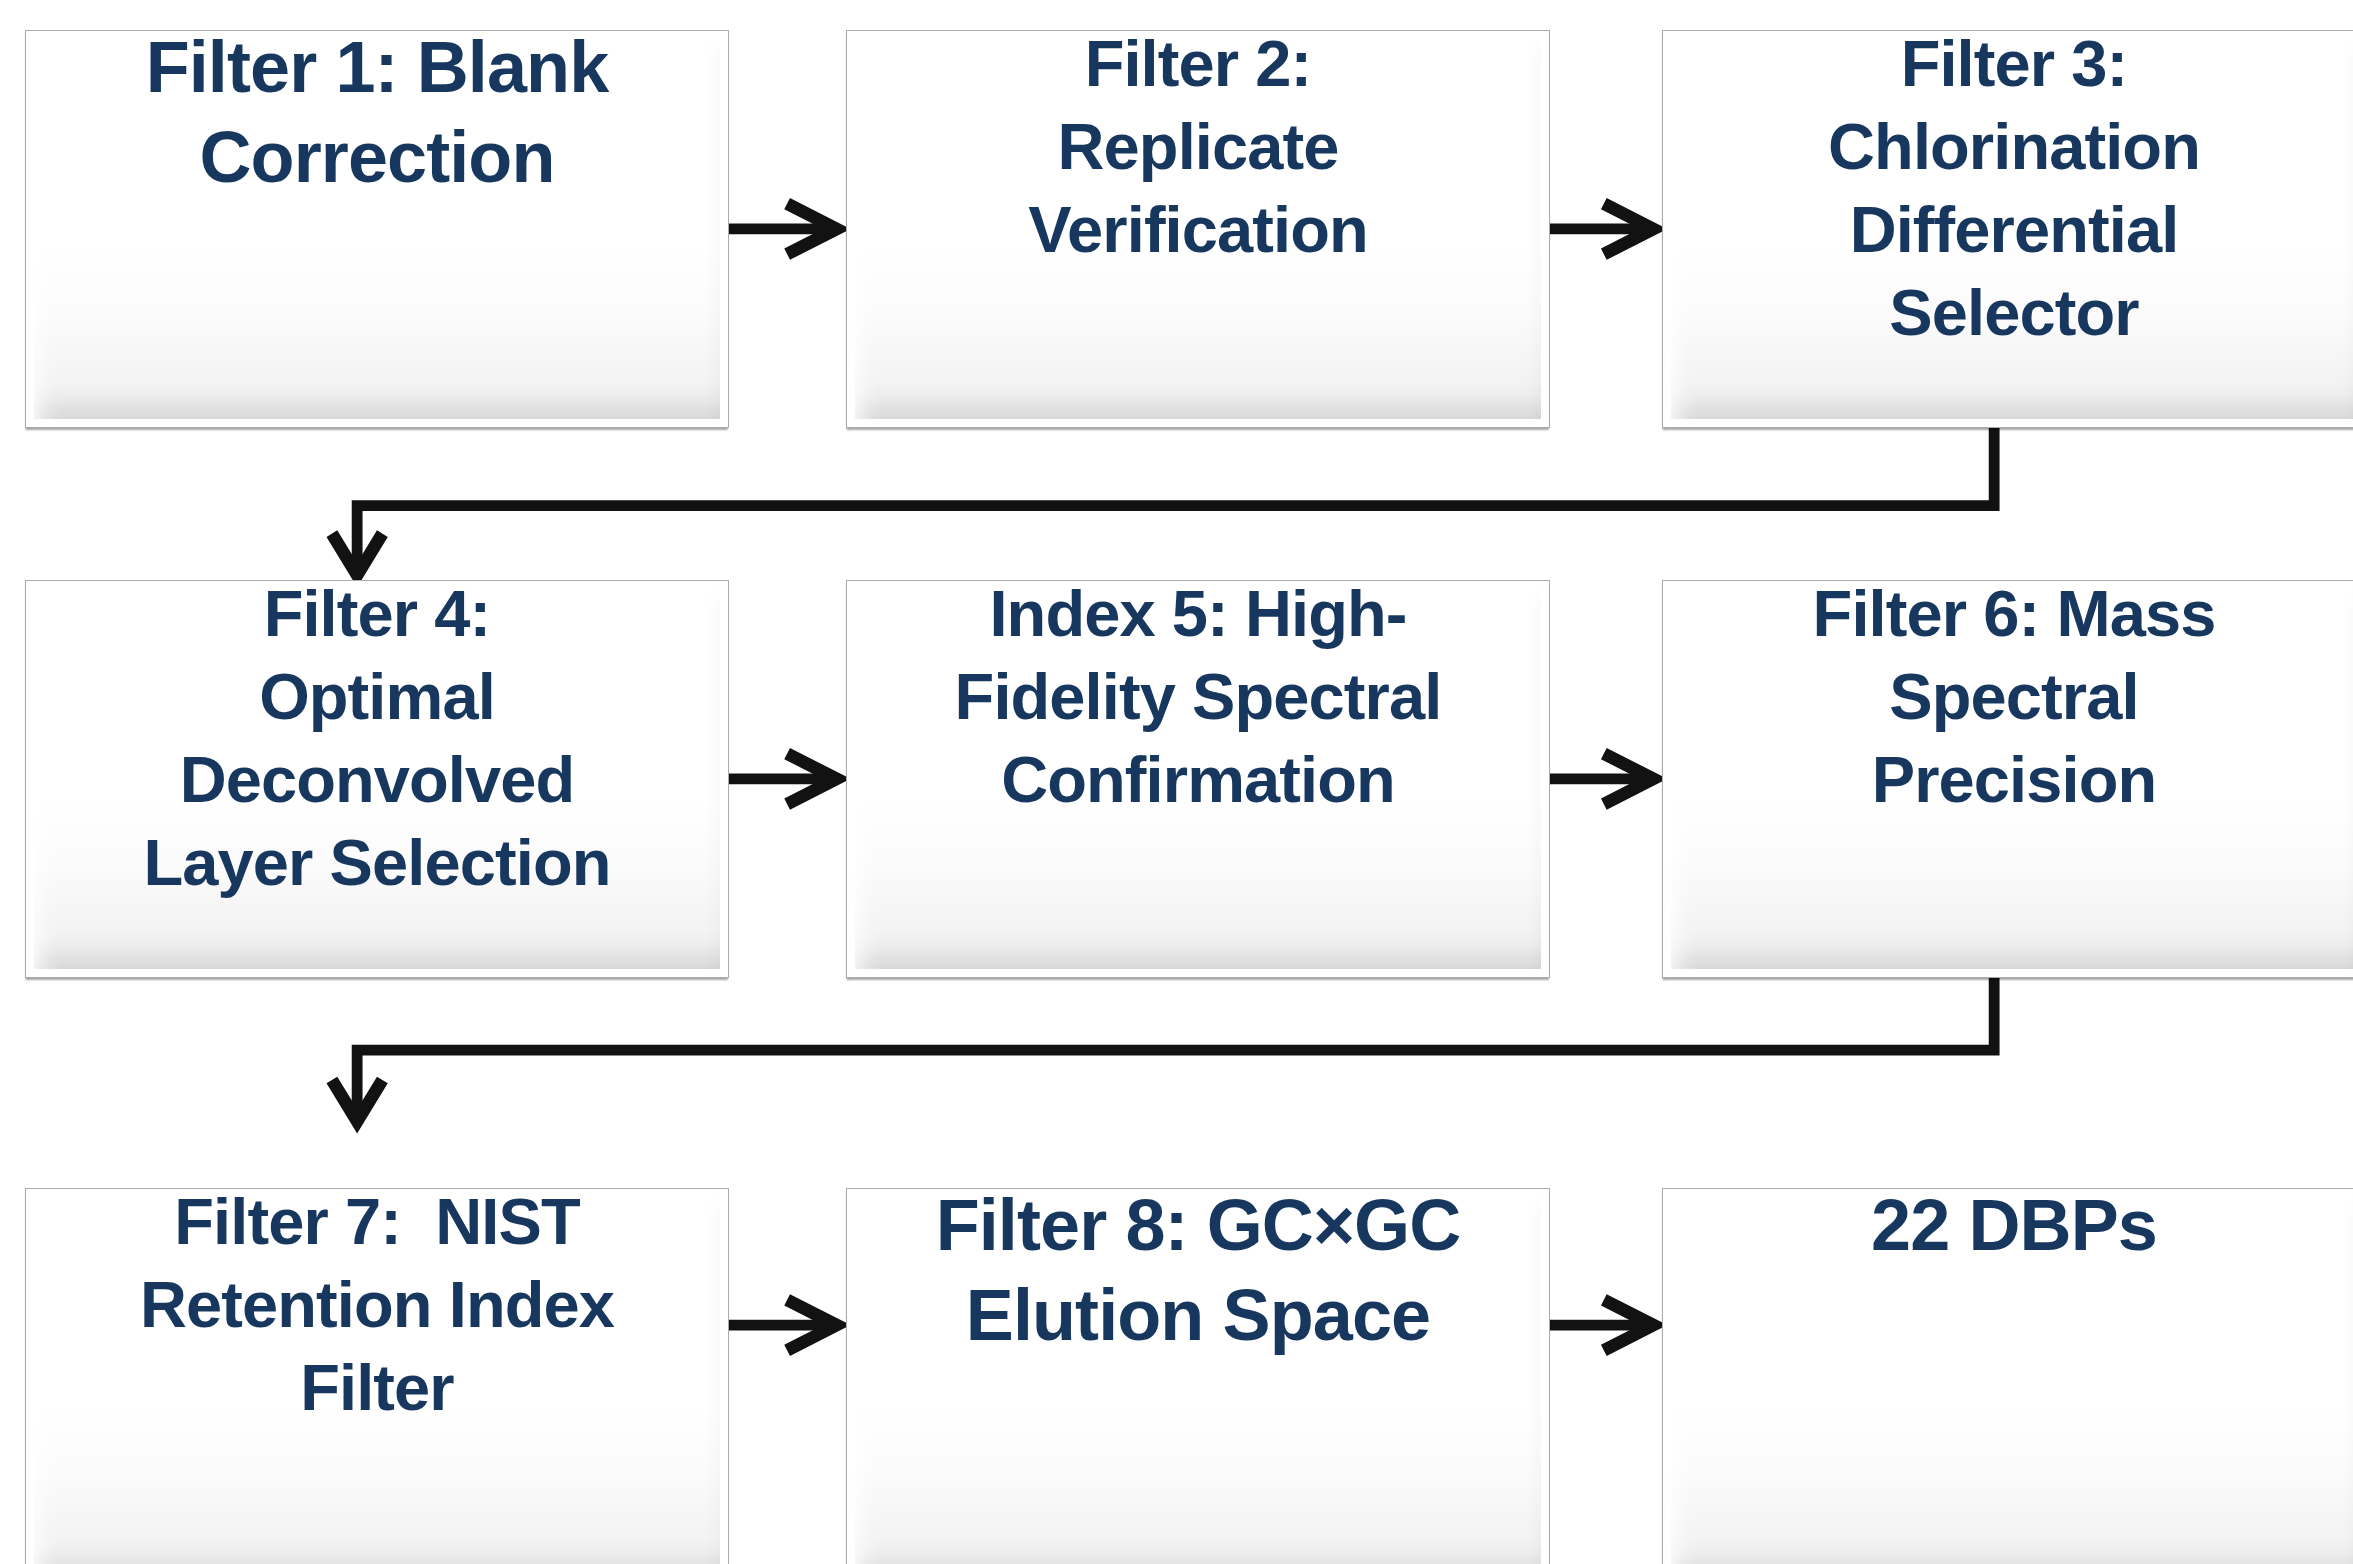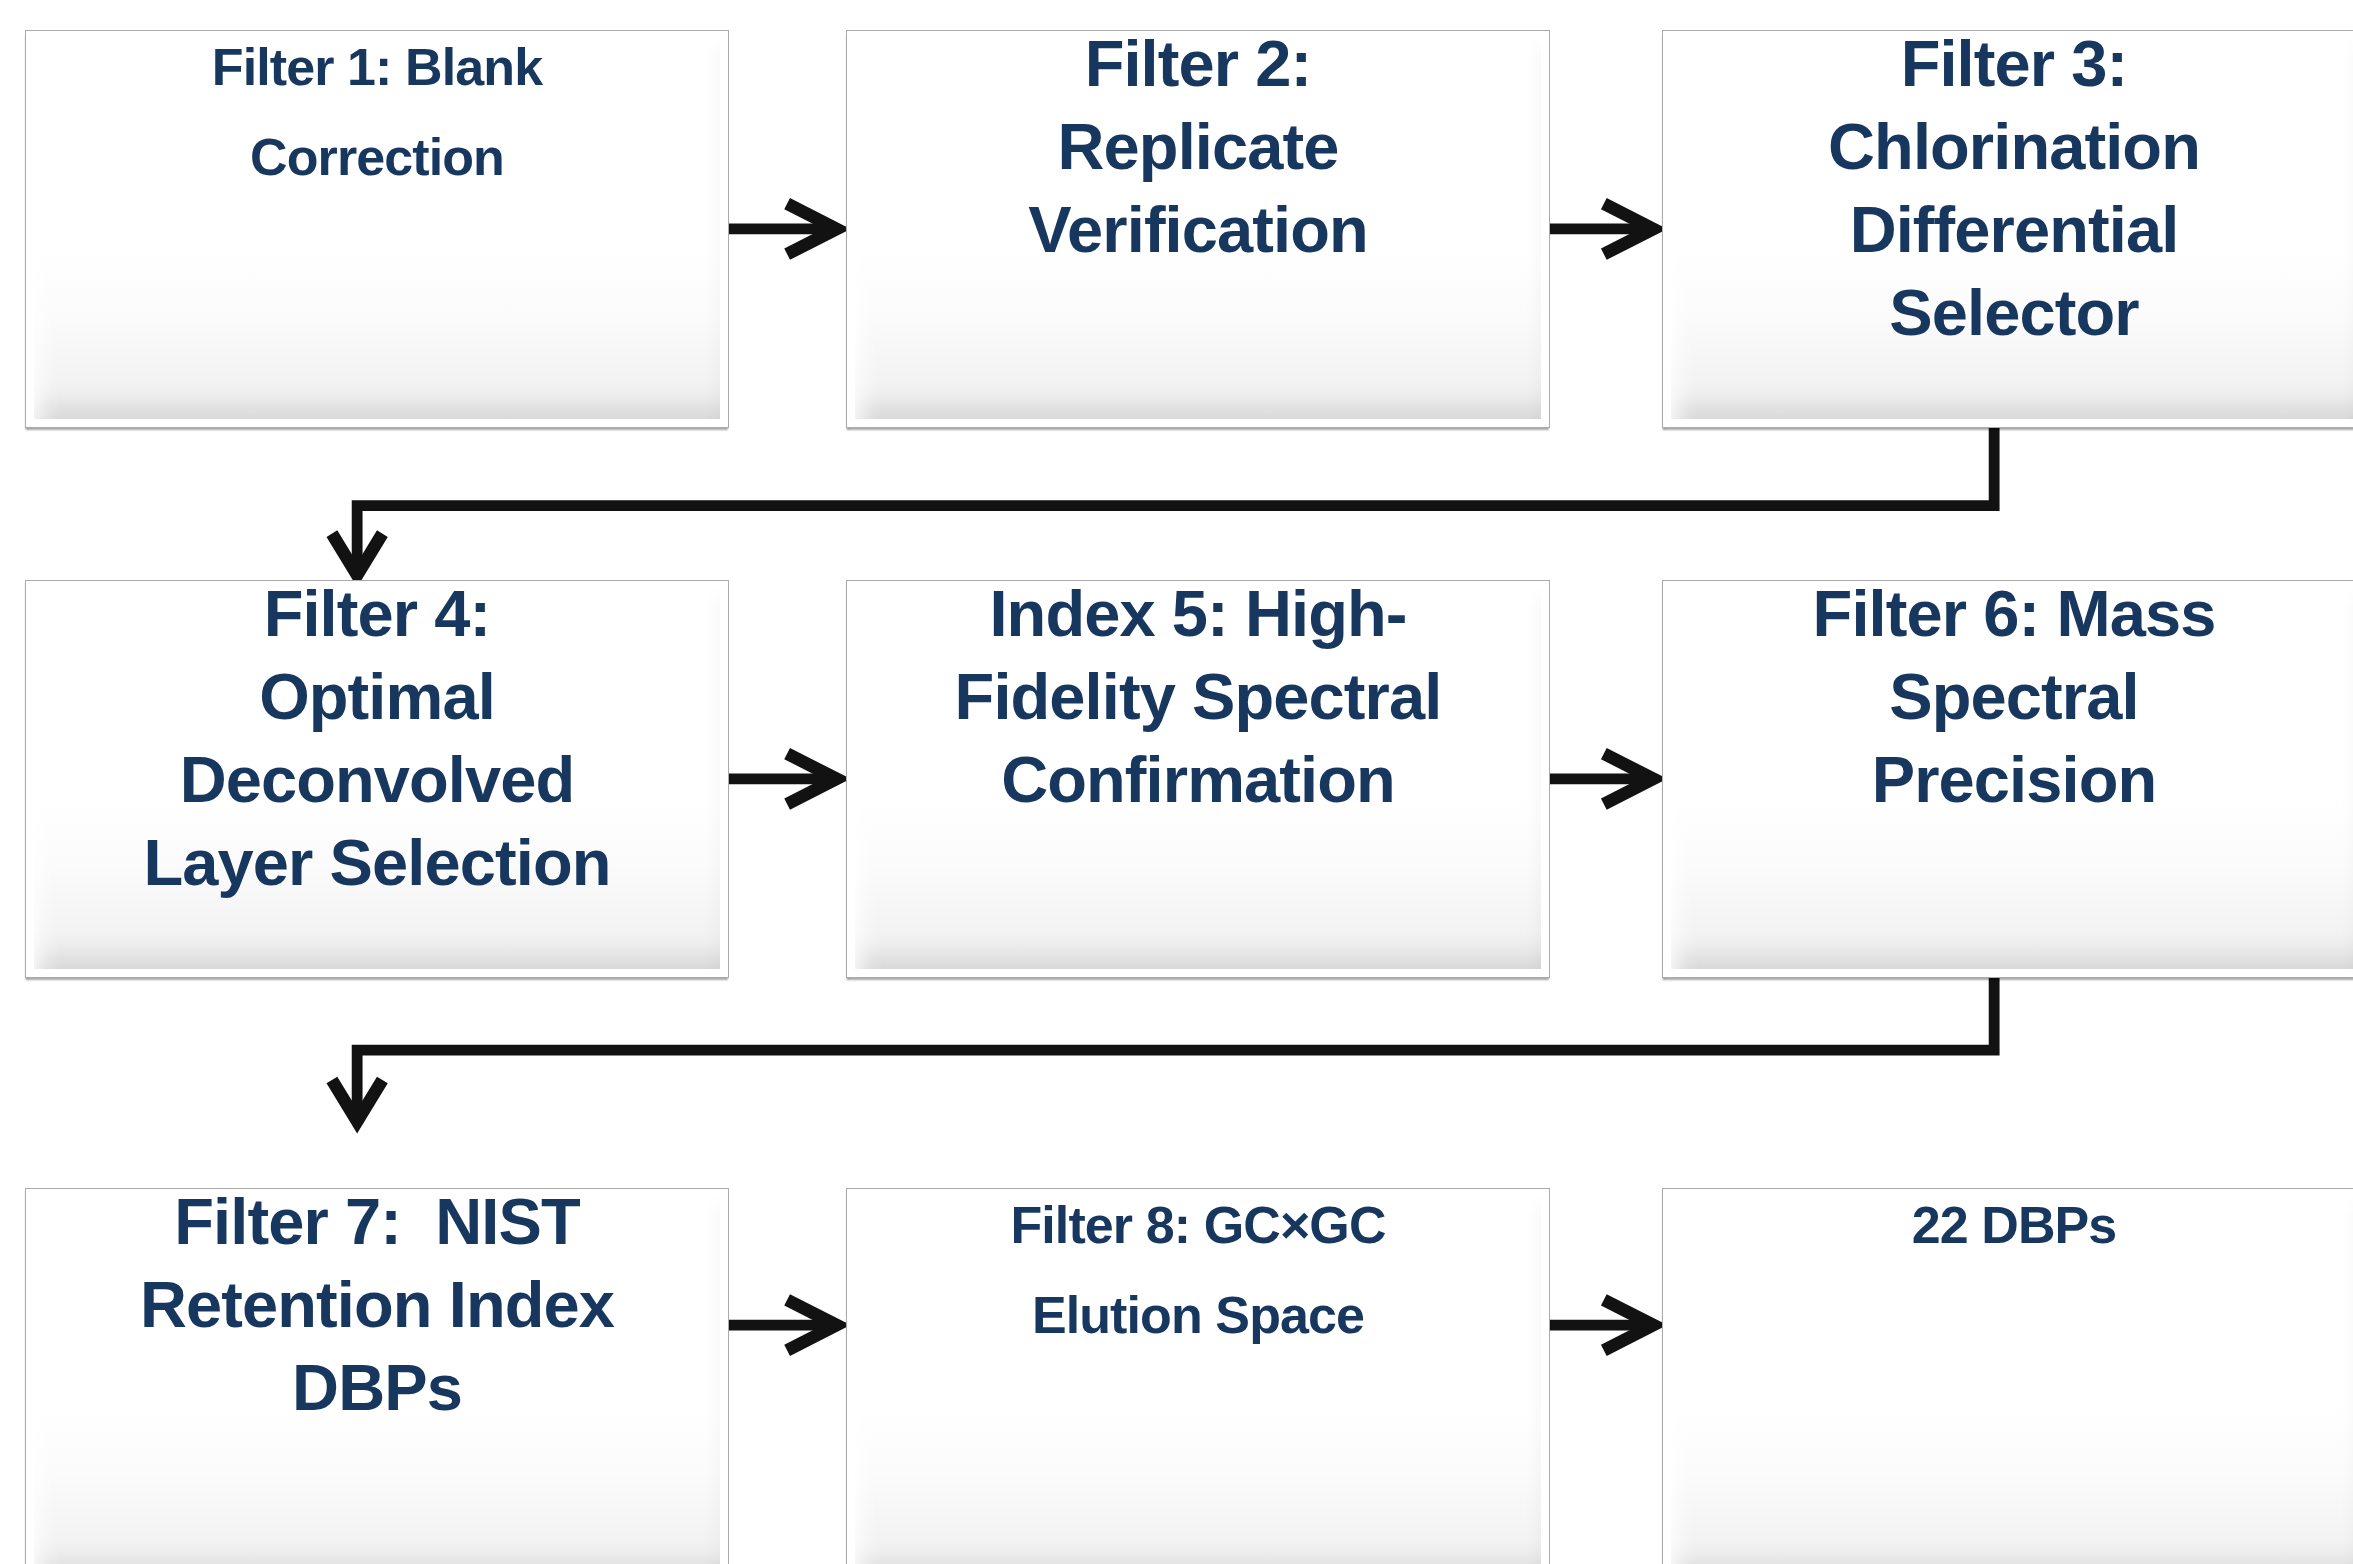--- a/index.html
+++ b/index.html
@@ -44,21 +44,21 @@
   .r2 { top: 580px; }
   .r3 { top: 1188px; }
 
   .label {
     color: var(--text-color, #17375E);
     font-weight: bold;
     letter-spacing: -0.9px;
     position: relative;
     top: -9px;
   }
-  .large  .label { font-size: 52px; line-height: 90px; }
+  .large  .label { font-size: 72px; line-height: 90px; }
   .medium .label { font-size: 65px; line-height: 83px; }
   .label .tline { white-space: pre; }
 
   
   #connectors {
     position: absolute;
     left: 0; top: 0;
     width: 2354px;
     height: 1564px;
     pointer-events: none;
@@ -165,21 +165,21 @@
         <div class="tline">Filter 6: Mass</div>
         <div class="tline">Spectral</div>
         <div class="tline">Precision</div>
       </div>
   </div>
 
   <div class="box medium r3 c1">
     <div class="label">
         <div class="tline">Filter 7:  NIST</div>
         <div class="tline">Retention Index</div>
-        <div class="tline">DBPs</div>
+        <div class="tline">Filter</div>
       </div>
   </div>
   <div class="box large r3 c2">
     <div class="label">
         <div class="tline">Filter 8: GC×GC</div>
         <div class="tline">Elution Space</div>
       </div>
   </div>
   <div class="box large r3 c3">
     <div class="label">

